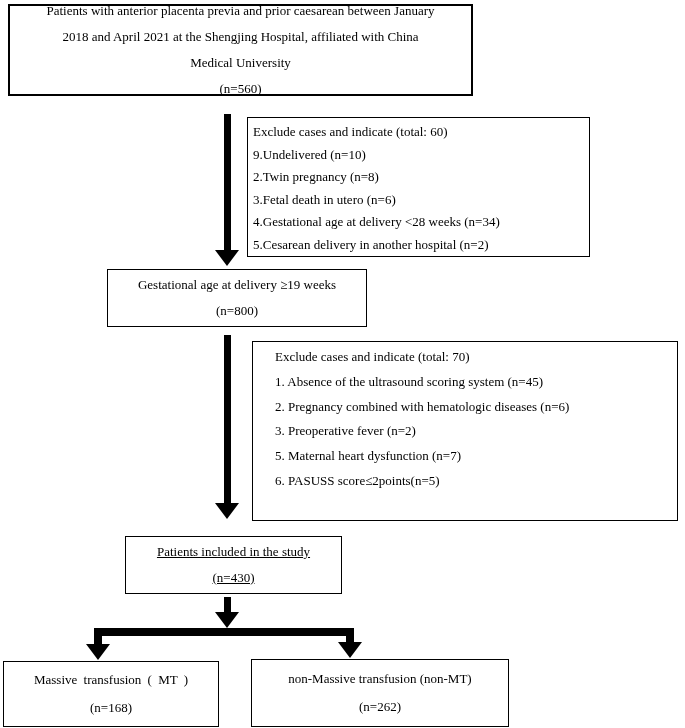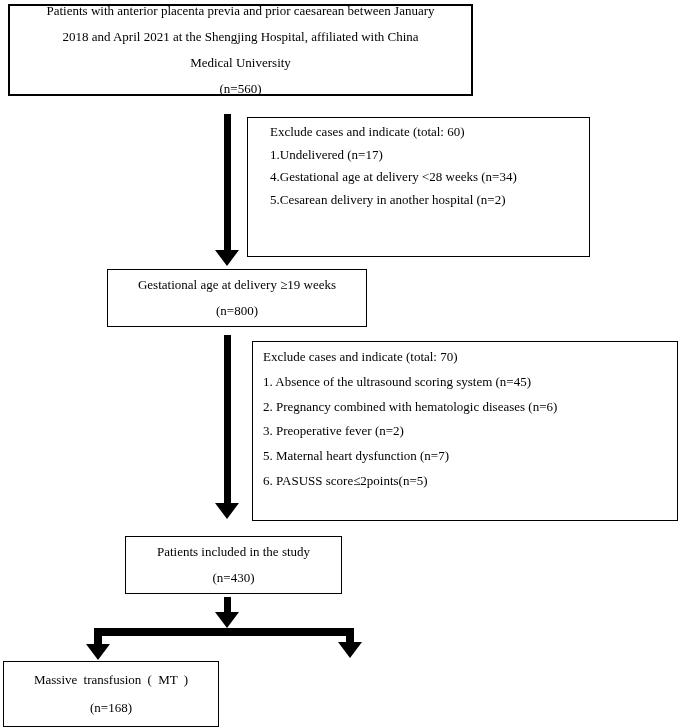--- a/index.html
+++ b/index.html
@@ -35,34 +35,34 @@
   }
   
   .title-box {
     left: 8px; top: 4px; width: 465px; height: 92px;
     border-width: 2px;
   }
   .title-box .line { line-height: 26px; }
   
   .excl1-box {
     left: 247px; top: 117px; width: 343px; height: 140px;
-    padding: 3px 0 0 22px;
+    padding: 3px 0 0 5px;
   }
   .excl1-box .line { line-height: 22.5px; text-align: left; }
   
   .gest-box { left: 107px; top: 269px; width: 260px; height: 58px; }
   .gest-box .line { line-height: 26px; }
   
   .excl2-box {
     left: 252px; top: 341px; width: 426px; height: 180px;
-    padding: 3px 0 0 10px;
+    padding: 3px 0 0 22px;
   }
   .excl2-box .line { line-height: 24.8px; text-align: left; }
   
-  .incl-box { left: 125px; top: 536px; width: 217px; height: 58px; }
+  .incl-box { left: 125px; top: 536px; width: 217px; height: 58px; text-decoration: underline; }
   .incl-box .line { line-height: 26px; }
   
   .mt-box { left: 3px; top: 661px; width: 216px; height: 66px; }
   .mt-box .line { line-height: 28px; word-spacing: 3px; }
   .nonmt-box { left: 251px; top: 659px; width: 258px; height: 68px; }
   .nonmt-box .line { line-height: 28px; }
   
   .shaft {
     position: absolute;
     background: #000000;
@@ -96,21 +96,23 @@
     <div class="line">2018 and April 2021 at the Shengjing Hospital, affiliated with China</div>
     <div class="line">Medical University</div>
     <div class="line">(n=560)</div>
   </div>
 
   <div class="shaft a1-shaft"></div>
   <div class="head-down a1-head"></div>
 
   <div class="box excl1-box">
     <div class="line">Exclude cases and indicate (total: 60)</div>
-    <div class="line">1.Undelivered (n=17)</div>
+    <div class="line">9.Undelivered (n=10)</div>
+    <div class="line">2.Twin pregnancy (n=8)</div>
+    <div class="line">3.Fetal death in utero (n=6)</div>
     <div class="line">4.Gestational age at delivery &lt;28 weeks (n=34)</div>
     <div class="line">5.Cesarean delivery in another hospital (n=2)</div>
   </div>
 
   <div class="box centered gest-box">
     <div class="line">Gestational age at delivery ≥19 weeks</div>
     <div class="line">(n=800)</div>
   </div>
 
   <div class="shaft a2-shaft"></div>
@@ -136,14 +138,18 @@
   <div class="shaft left-drop"></div>
   <div class="head-down left-head"></div>
   <div class="shaft right-drop"></div>
   <div class="head-down right-head"></div>
 
   <div class="box centered mt-box">
     <div class="line">Massive transfusion ( MT )</div>
     <div class="line">(n=168)</div>
   </div>
 
+  <div class="box centered nonmt-box">
+    <div class="line">non-Massive transfusion (non-MT)</div>
+    <div class="line">(n=262)</div>
+  </div>
 
 </div>
 
 </body></html>

